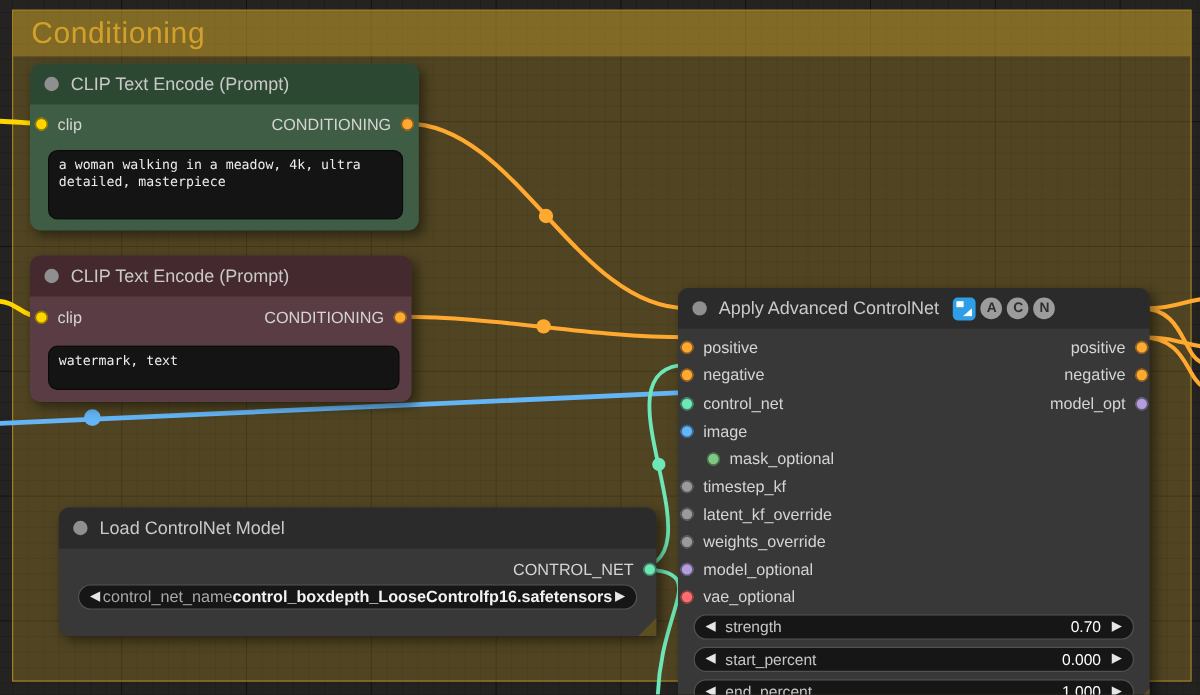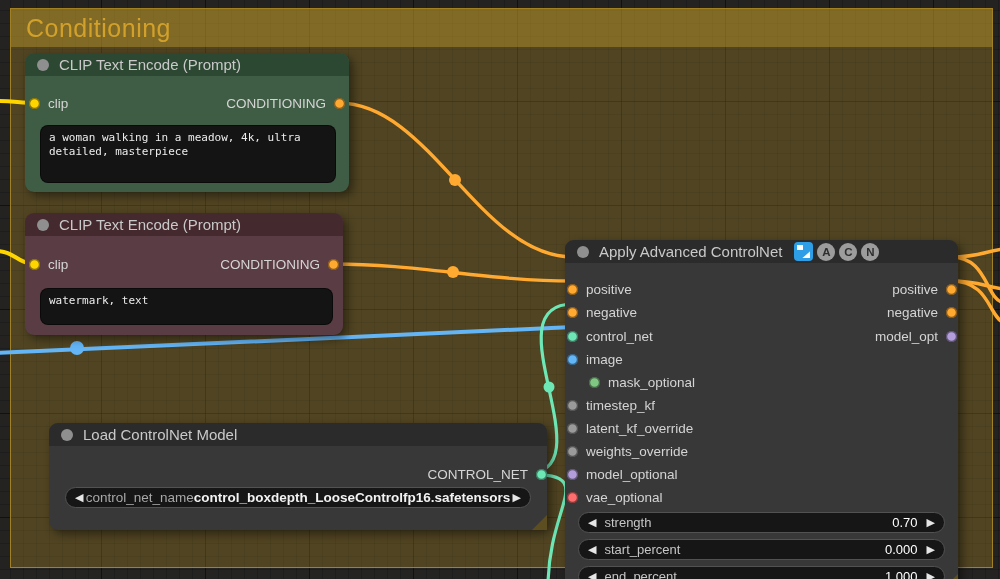--- a/index.html
+++ b/index.html
@@ -33,21 +33,21 @@
 
   
   svg.links { position:absolute; left:0; top:0; z-index:2; }
 
   
   .node {
     position:absolute; border-radius:9px; z-index:3;
     box-shadow:4px 4px 10px rgba(0,0,0,.45);
   }
   .node-header {
-    height:23px; display:flex; align-items:center; gap:10px;
+    height:34px; display:flex; align-items:center; gap:10px;
     padding:0 12px; border-radius:9px 9px 0 0;
     font-size:15px; color:#c9c9c9; white-space:nowrap;
   }
   .cdot { width:12px; height:12px; border-radius:50%; background:#8f8f8f; flex:0 0 auto; }
 
   .node-gray   { background:#383838; }
   .node-gray   .node-header { background:#2b2b2b; }
   .node-green  { background:#3f5c45; }
   .node-green  .node-header { background:#2d4832; }
   .node-maroon { background:#5a3d44; }

